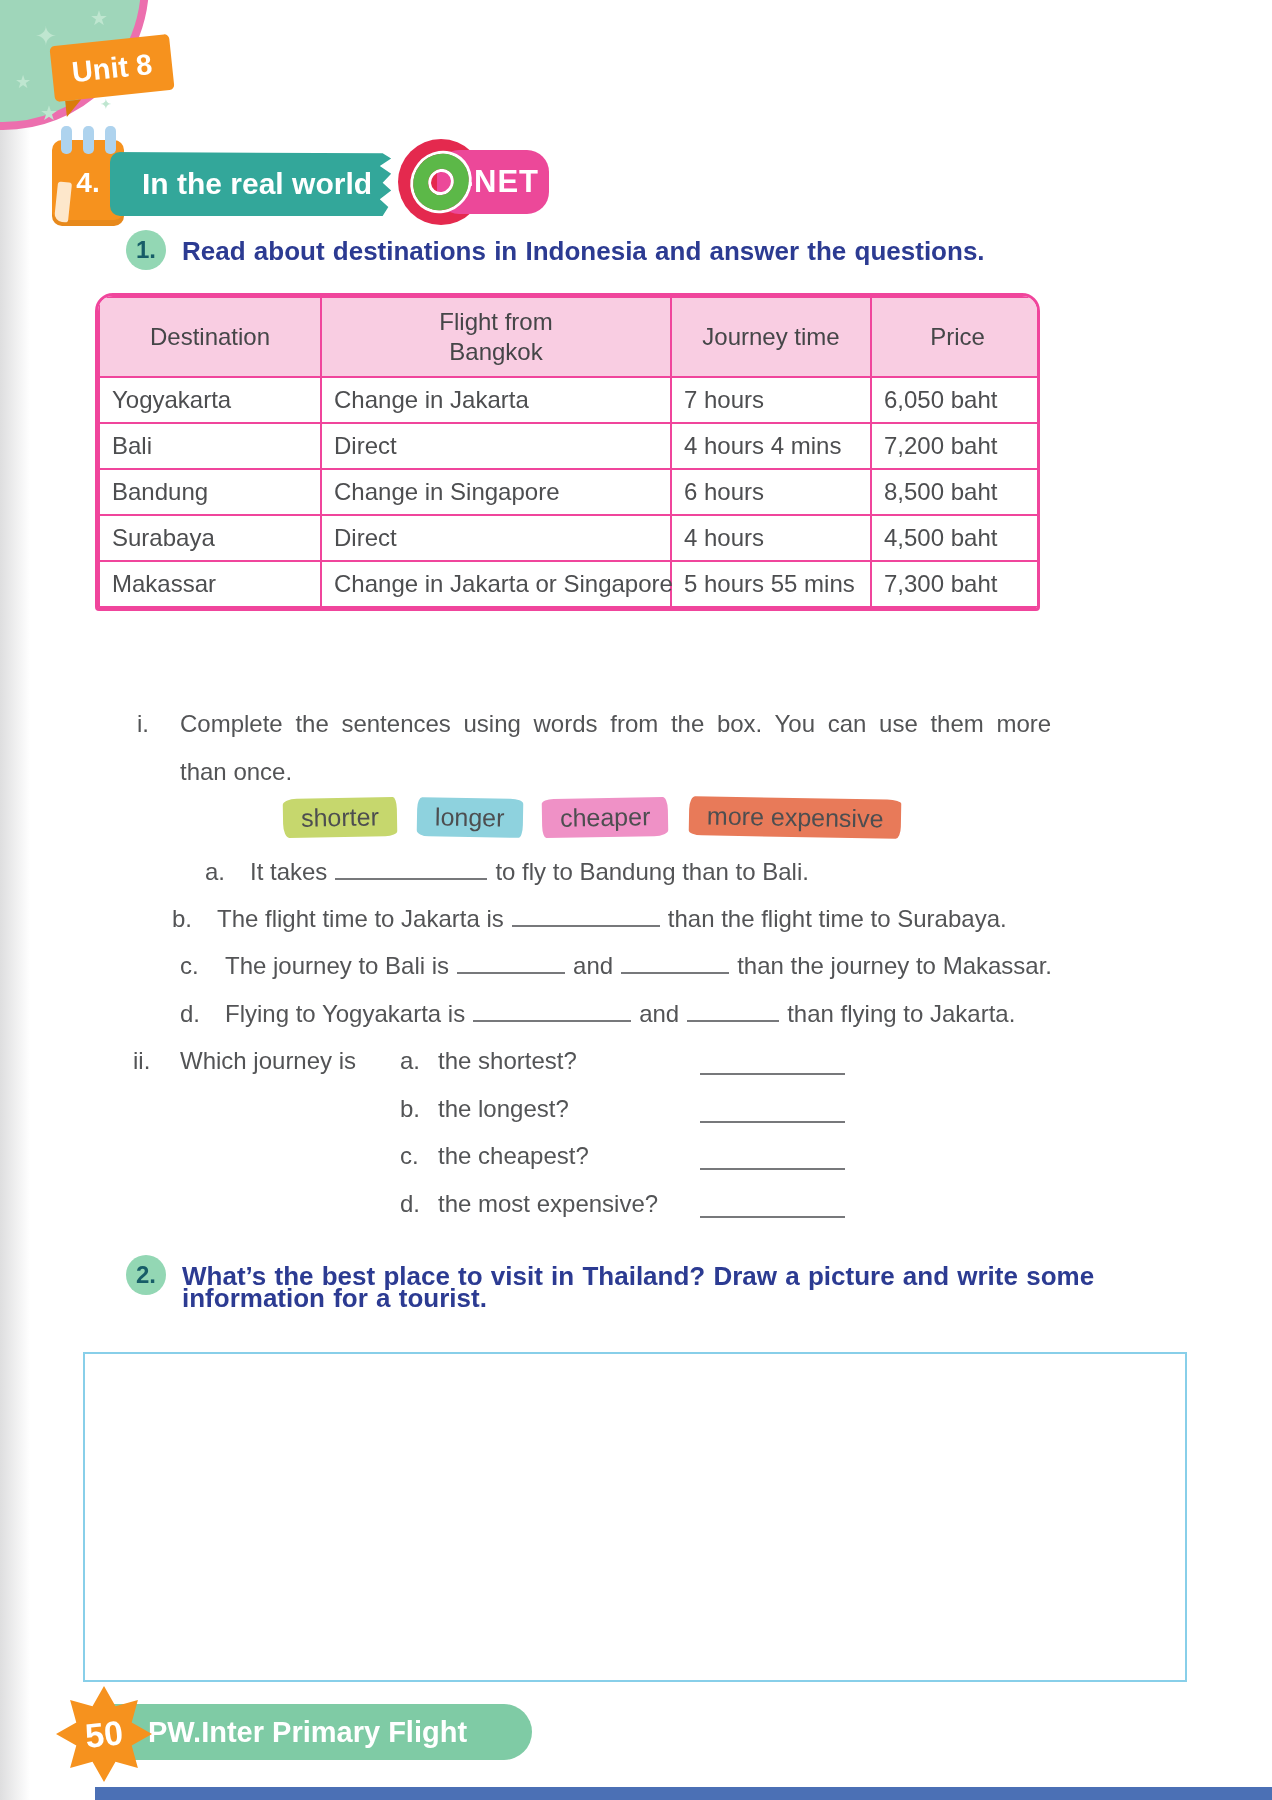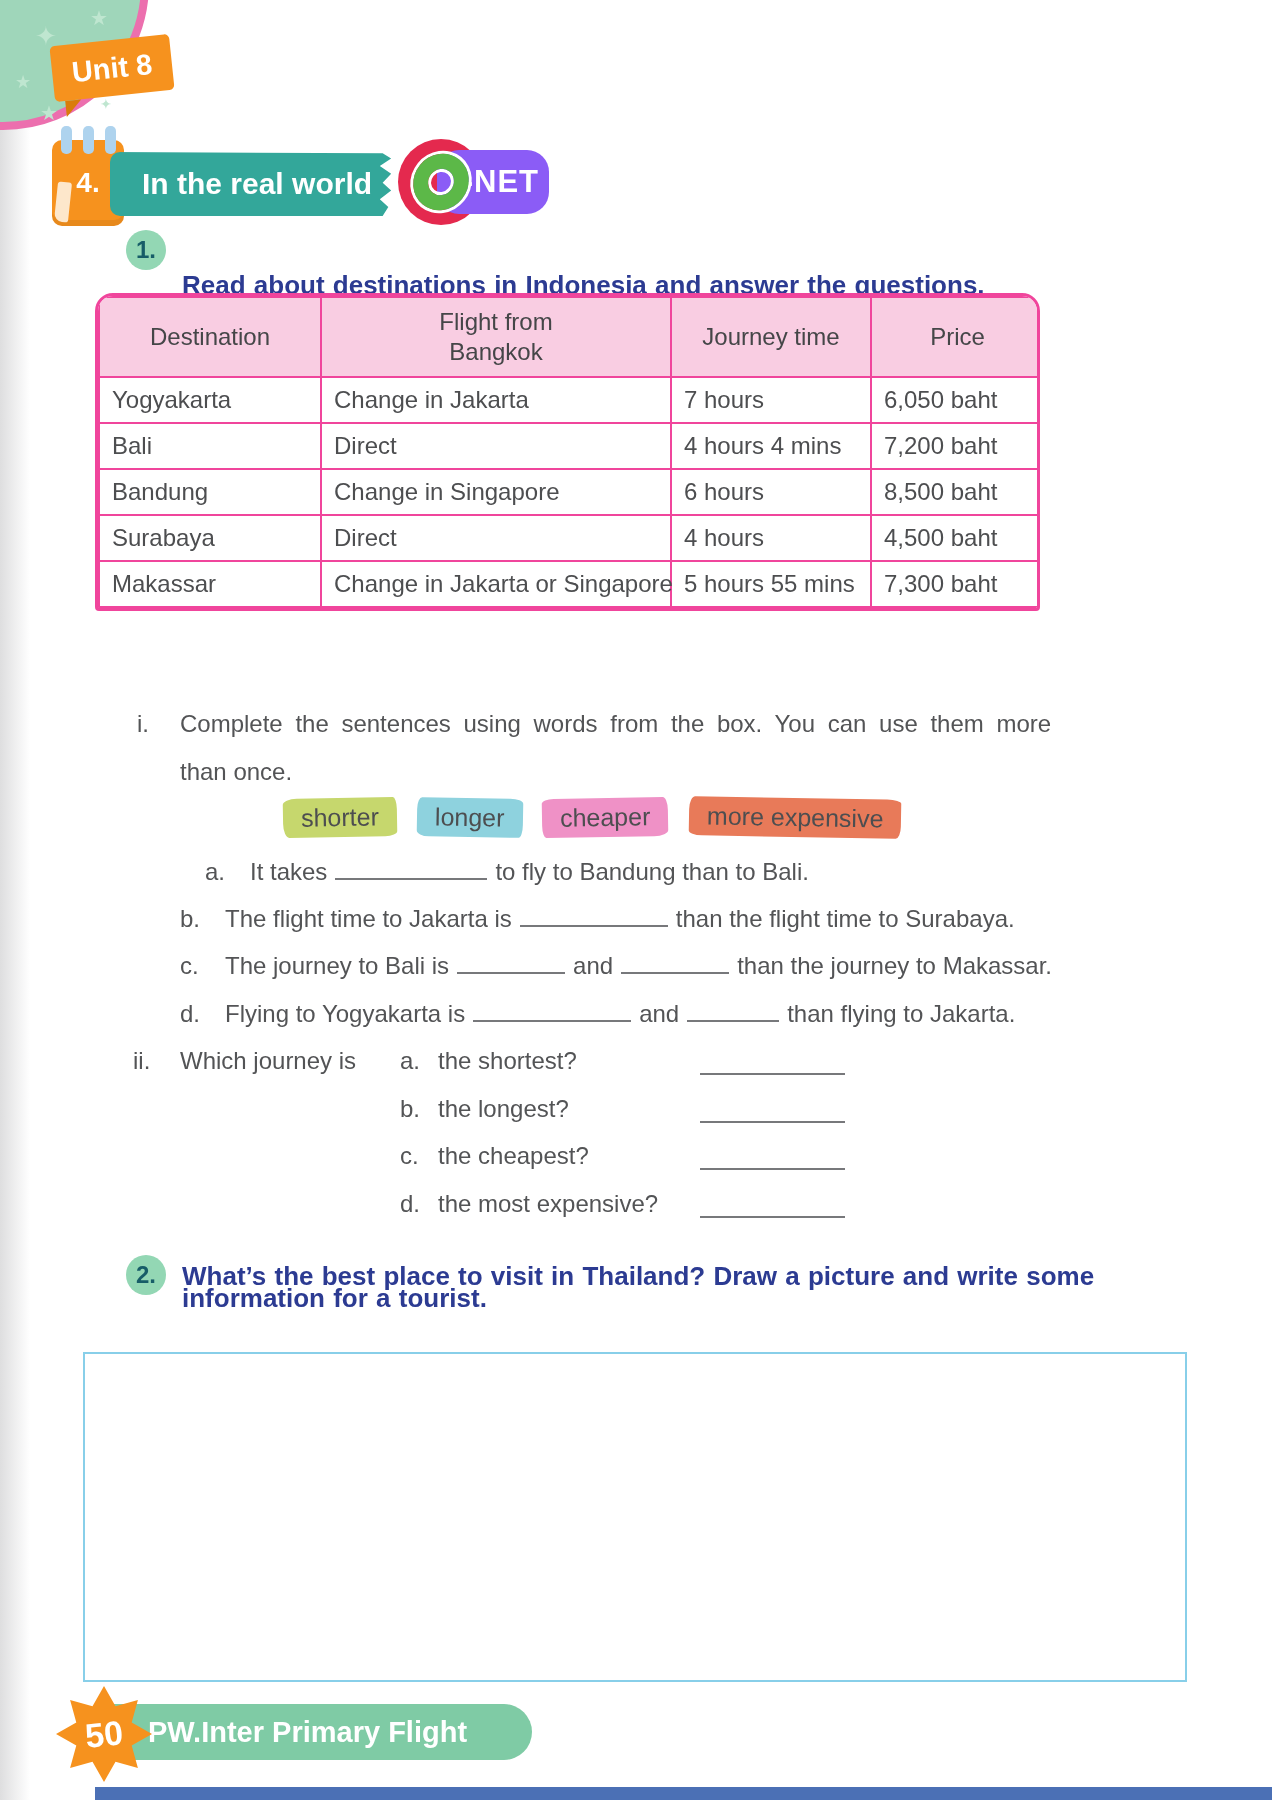--- a/index.html
+++ b/index.html
@@ -40,21 +40,21 @@
 
   
   .section-banner { left:110px; top:152px; width:284px; height:64px; background:#33a79a;
     border-radius:10px; display:flex; align-items:center; padding-left:32px;
     color:#fff; font-weight:bold; font-size:30px;
     clip-path:polygon(0 0,96% 2%,99% 10%,95% 22%,99% 34%,96% 48%,99% 60%,95% 74%,98% 86%,96% 100%,0 100%); }
 
   
   .onet-red-circle { left:398px; top:139px; width:86px; height:86px; border-radius:50%;
     background:#e4294e; }
-  .onet-blue-rect { left:437px; top:150px; width:112px; height:64px; background:#8b5cf6;
+  .onet-blue-rect { left:437px; top:150px; width:112px; height:64px; background:#ec4899;
     border-radius:22px; display:flex; align-items:center; justify-content:flex-end;
     padding-right:10px; color:#fff; font-weight:bold; font-size:31px; letter-spacing:1px; }
   .onet-o-ring { left:413px; top:154px; width:56px; height:56px; border-radius:50%;
     border:15px solid #5cb848; background:transparent;
     box-shadow:0 0 0 3px #fff, inset 0 0 0 3px #fff; transform:rotate(-8deg) skewX(-4deg); }
 
   
   .q-badge { width:40px; height:40px; border-radius:50%; background:#93d7b4;
     display:flex; align-items:center; justify-content:center;
     color:#175d68; font-weight:bold; font-size:24px; }
@@ -135,21 +135,21 @@
 </div>
 <div class="abs onet-red-circle"></div>
 <div class="abs onet-blue-rect">
   <span>-NET</span>
 </div>
 <div class="abs onet-o-ring"></div>
 
 <div class="abs q-badge" style="left:126px;top:230px;">
   <span>1.</span>
 </div>
-<div class="abs q-prompt" style="left:182px;top:236px;margin-top:34px;">Read about destinations in Indonesia and answer the questions.</div>
+<div class="abs q-prompt" style="left:182px;top:236px;">Read about destinations in Indonesia and answer the questions.</div>
 
 <div class="abs flights-table-wrap">
   <table>
     <tbody>
         <tr>
       <th class="c1">Destination</th>
       <th class="c2">Flight from
 Bangkok</th>
       <th class="c3">Journey time</th>
       <th class="c4">Price</th>
@@ -195,21 +195,21 @@
 <div class="abs word-box">
   <span class="hl hl-0">shorter</span>
   <span class="hl hl-1">longer</span>
   <span class="hl hl-2">cheaper</span>
   <span class="hl hl-3">more expensive</span>
 </div>
 
 <div class="abs body-text" style="left:180px;top:858px;margin-left:25px;">
   <span class="sent-label">a.</span><span>It takes</span><span class="blank" style="width:152px;"></span><span>to fly to Bandung than to Bali.</span>
 </div>
-<div class="abs body-text" style="left:180px;top:905px;">
+<div class="abs body-text" style="left:172px;top:905px;">
   <span class="sent-label">b.</span><span>The flight time to Jakarta is</span><span class="blank" style="width:148px;"></span><span>than the flight time to Surabaya.</span>
 </div>
 <div class="abs body-text" style="left:180px;top:952px;">
   <span class="sent-label">c.</span><span>The journey to Bali is</span><span class="blank" style="width:108px;"></span><span>and</span><span class="blank" style="width:108px;"></span><span>than the journey to Makassar.</span>
 </div>
 <div class="abs body-text" style="left:180px;top:1000px;">
   <span class="sent-label">d.</span><span>Flying to Yogyakarta is</span><span class="blank" style="width:158px;"></span><span>and</span><span class="blank" style="width:92px;"></span><span>than flying to Jakarta.</span>
 </div>
 
 <div class="abs ii-row body-text" style="top:1047px;">

